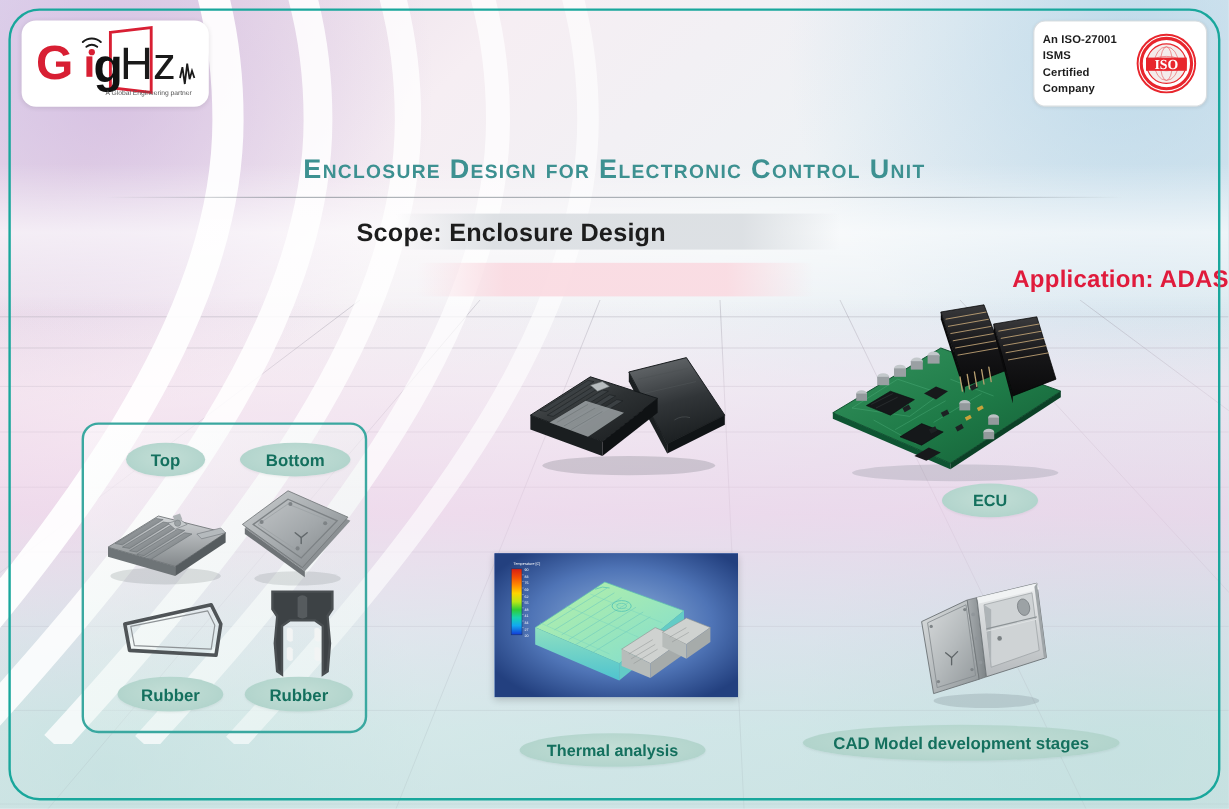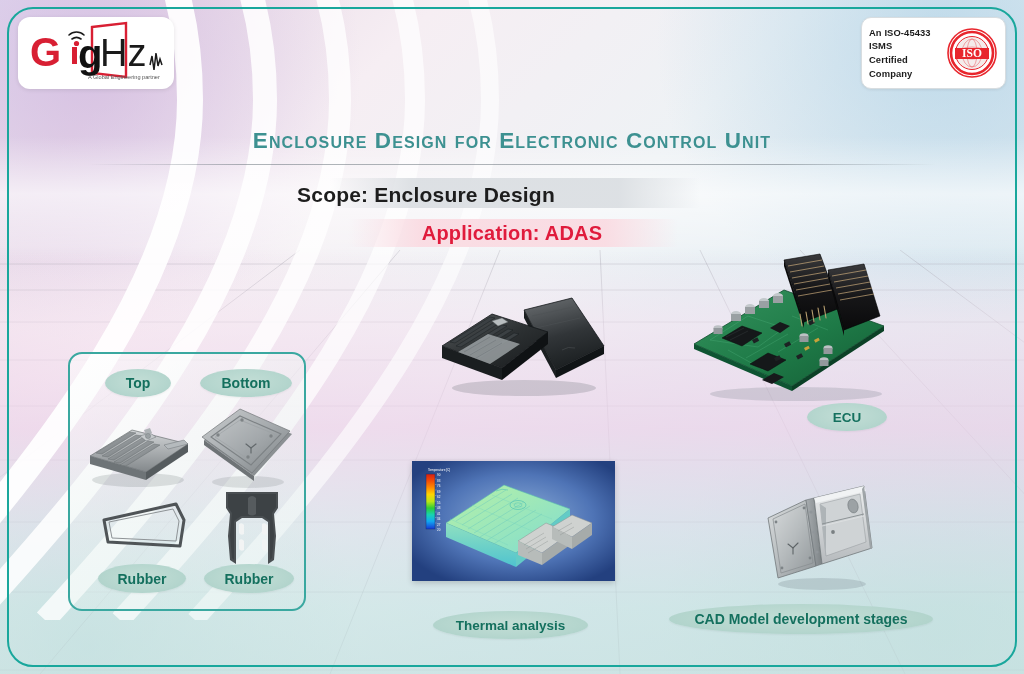--- a/index.html
+++ b/index.html
@@ -99,21 +99,21 @@
   }
   #divider{
     position:absolute; left:88px; top:164px; width:848px; height:1px; z-index:17;
     background:linear-gradient(90deg, rgba(130,140,148,0), rgba(110,120,128,.55) 18%, rgba(110,120,128,.55) 82%, rgba(130,140,148,0));
   }
   #scope{
     position:absolute; left:0; top:183px; width:852px; z-index:18; text-align:center;
     font-size:21px; font-weight:bold; color:#1d1d1d; letter-spacing:.2px;
   }
   #application{
-    position:absolute; left:0; top:222px; width:1024px; z-index:18; text-align:center;
+    position:absolute; left:0; top:222px; width:1024px; z-index:18; text-align:right;
     font-size:20px; font-weight:bold; color:#e01b3c; letter-spacing:.2px;
   }
   #scope-band{
     position:absolute; left:330px; top:178px; width:370px; height:30px; z-index:17;
     background:linear-gradient(90deg, rgba(225,228,231,0), rgba(216,220,224,.85) 22%, rgba(216,220,224,.85) 78%, rgba(225,228,231,0));
   }
   #app-band{
     position:absolute; left:348px; top:219px; width:330px; height:28px; z-index:17;
     background:linear-gradient(90deg, rgba(250,226,231,0), rgba(250,218,225,.9) 22%, rgba(250,218,225,.9) 78%, rgba(250,226,231,0));
   }
@@ -223,21 +223,21 @@
       <text x="78" y="45" font-family="Liberation Sans, sans-serif" font-size="38" font-weight="500" fill="#1a1a1a">Hz</text>
 
       <path d="M128,44 l2,-9 l2,14 l2,-17 l2,13 l2,-7 l2,6" fill="none" stroke="#1a1a1a" stroke-width="1.5"></path>
 
       <text x="66" y="58" font-family="Liberation Sans, sans-serif" font-size="5.6" fill="#555555">A Global Engineering partner</text>
     </svg>
   </div>
 
   <div id="iso">
     <div class="iso-text">
-      <div>An ISO-45433 ISMS</div>
+      <div>An ISO-27001 ISMS</div>
       <div>Certified Company</div>
     </div>
     <svg class="iso-seal" width="52" height="52" viewBox="0 0 52 52">
       <circle cx="26" cy="26" r="24" fill="none" stroke="#e8262d" stroke-width="1.6"></circle>
       <circle cx="26" cy="26" r="21" fill="none" stroke="#e8262d" stroke-width="2.6"></circle>
       <circle cx="26" cy="26" r="16.5" fill="#f4eceb" stroke="#e8262d" stroke-width="1"></circle>
       <g stroke="#e8262d" stroke-width="0.55" opacity="0.7" fill="none">
         <ellipse cx="26" cy="26" rx="14" ry="6"></ellipse>
         <ellipse cx="26" cy="26" rx="10" ry="14"></ellipse>
         <ellipse cx="26" cy="26" rx="5" ry="14"></ellipse>
@@ -499,21 +499,21 @@
     </g>
 
     <g stroke="#b9a070" stroke-width="1.1" stroke-linecap="round">
       <path d="M112,62 L114,74"></path>
         <path d="M118,60 L120,72"></path>
         <path d="M124,58 L126,70"></path>
       <path d="M130,56 L132,68"></path>
         <path d="M136,54 L138,66"></path>
     </g>
   </svg>
-  <div class="pill" style="left:807px; top:403px; width:80px; height:28px; font-size:13.5px;">
+  <div class="pill" style="left:785px; top:403px; width:80px; height:28px; font-size:13.5px;">
     <span>ECU</span>
   </div>
 
   <div id="thermal-box">
     <svg width="203" height="120" viewBox="0 0 203 120">
       <defs>
         <radialGradient id="tbg" cx="52%" cy="48%" r="62%">
           <stop offset="0" stop-color="#8fb0da"></stop>
             <stop offset="0.6" stop-color="#4f74b6"></stop>
             <stop offset="1" stop-color="#23407f"></stop>

